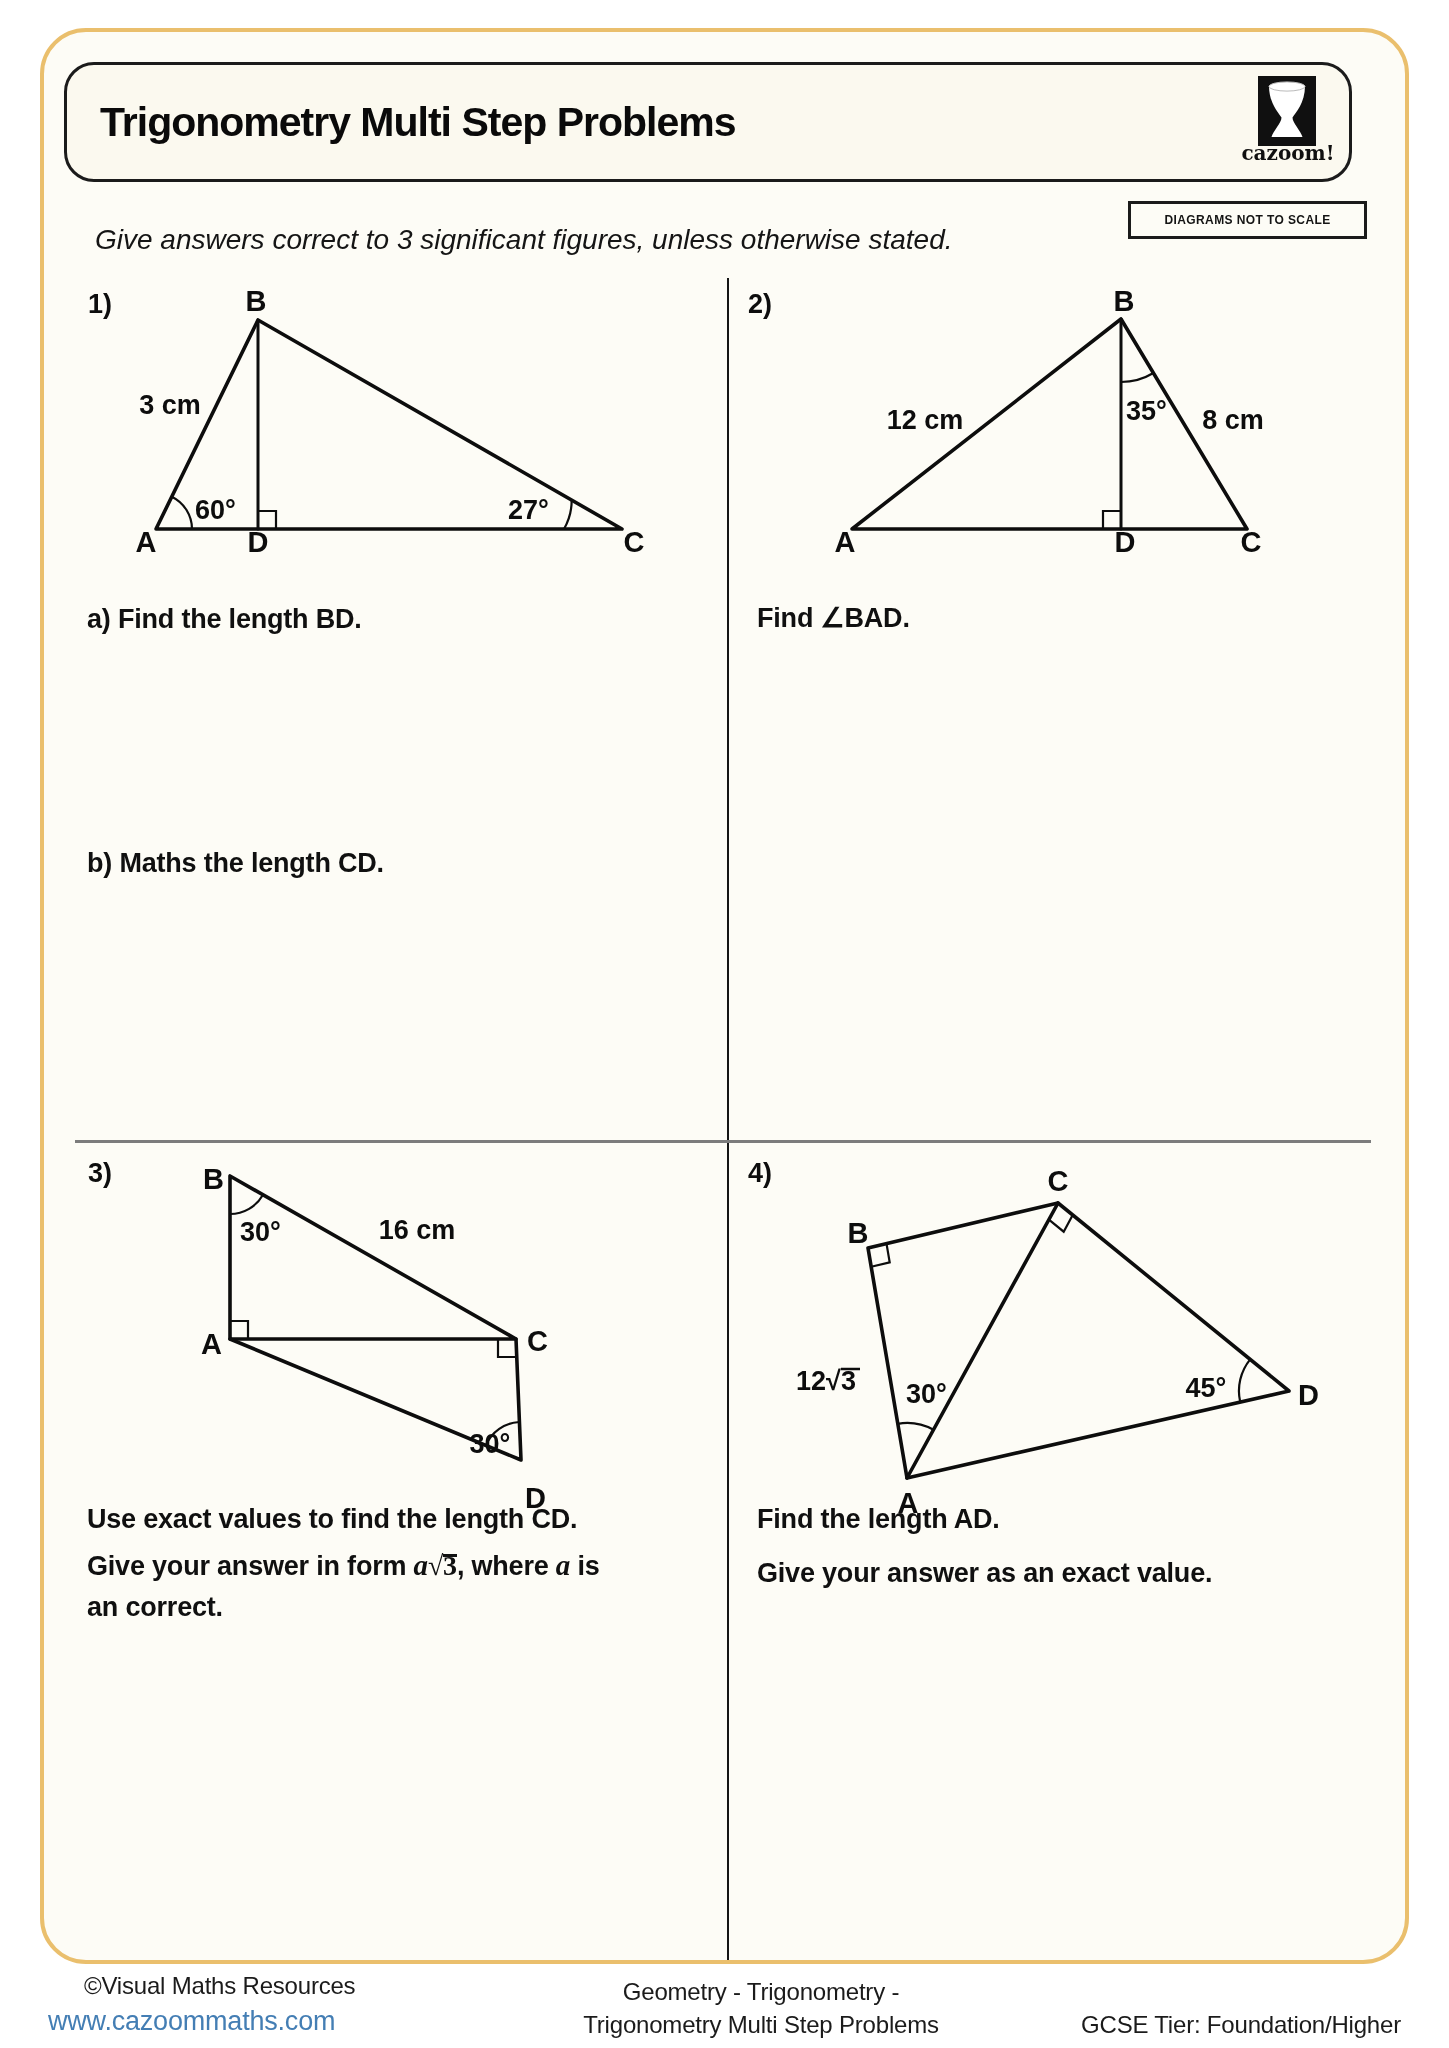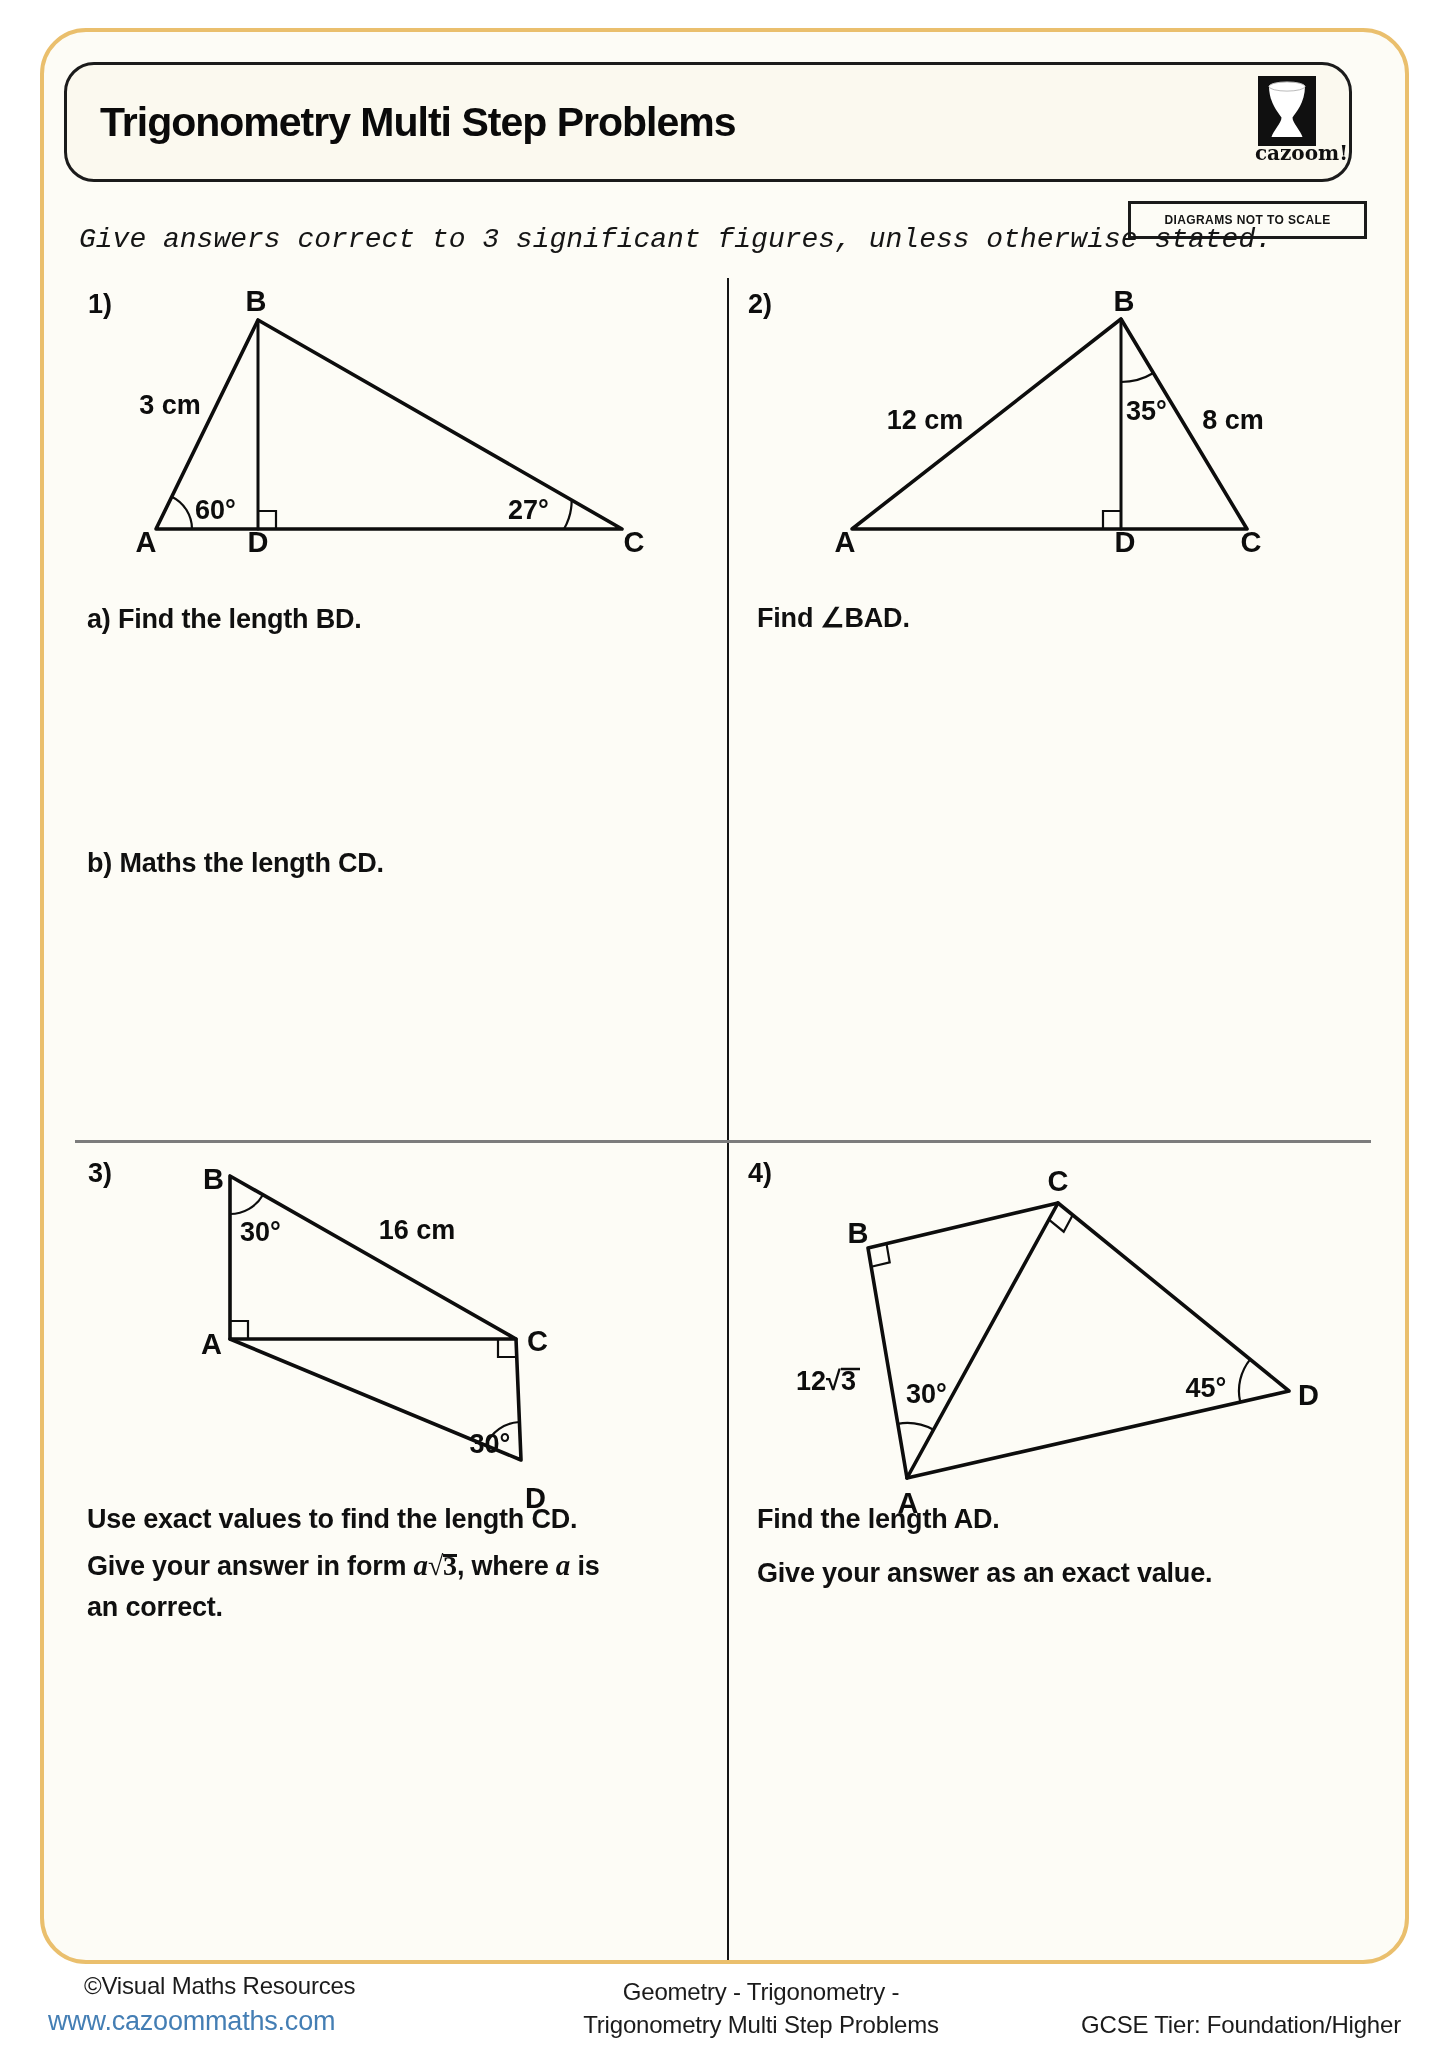--- a/index.html
+++ b/index.html
@@ -8,29 +8,29 @@
 
   .sheet-border{position:absolute;left:40px;top:28px;width:1361px;height:1928px;
     border:4px solid #eabf6d;border-radius:46px;background:#fdfcf6;}
 
   .title-box{position:absolute;left:64px;top:62px;width:1282px;height:114px;
     border:3px solid #1b1b1b;border-radius:30px;background:#fbf9ef;
     display:flex;align-items:center;}
   .title{font-size:41px;font-weight:bold;letter-spacing:-1px;padding-left:33px;color:#0a0a0a;}
 
   .logo-box{position:absolute;left:1258px;top:76px;width:58px;height:70px;background:#101010;}
-  .logo-text{position:absolute;left:1228px;top:141px;width:120px;text-align:right;
+  .logo-text{position:absolute;left:1228px;top:141px;width:120px;text-align:center;
     font-family:"DejaVu Serif",serif;font-weight:bold;font-size:20px;color:#101010;}
 
   .scale-box{position:absolute;left:1128px;top:201px;width:233px;height:32px;
     border:3px solid #1b1b1b;display:flex;align-items:center;justify-content:center;
     font-size:12px;font-weight:bold;letter-spacing:0.4px;color:#141414;background:#fdfcf6;}
 
-  .instruction{position:absolute;left:79px;top:224px;
-    font-family:Liberation Mono, monospace;font-style:italic;font-size:28px;color:#151515;}
+  .instruction{position:absolute;left:95px;top:224px;
+    font-family:Liberation Sans, sans-serif;font-style:italic;font-size:28px;color:#151515;}
 
   .divider-v{position:absolute;left:727px;top:278px;width:2px;height:1682px;background:#151515;}
   .divider-h{position:absolute;left:75px;top:1140px;width:1296px;height:3px;background:#7c7c7c;}
 
   .pnum{position:absolute;font-size:27px;font-weight:bold;color:#0d0d0d;}
   .question{position:absolute;font-size:27px;font-weight:bold;color:#101010;letter-spacing:-0.2px;}
 
   svg.diagram{position:absolute;overflow:visible;}
   .edge{fill:none;stroke:#0d0d0d;stroke-width:3.6px;stroke-linejoin:round;stroke-linecap:round;}
   .alt{fill:none;stroke:#0d0d0d;stroke-width:3px;stroke-linecap:round;}

